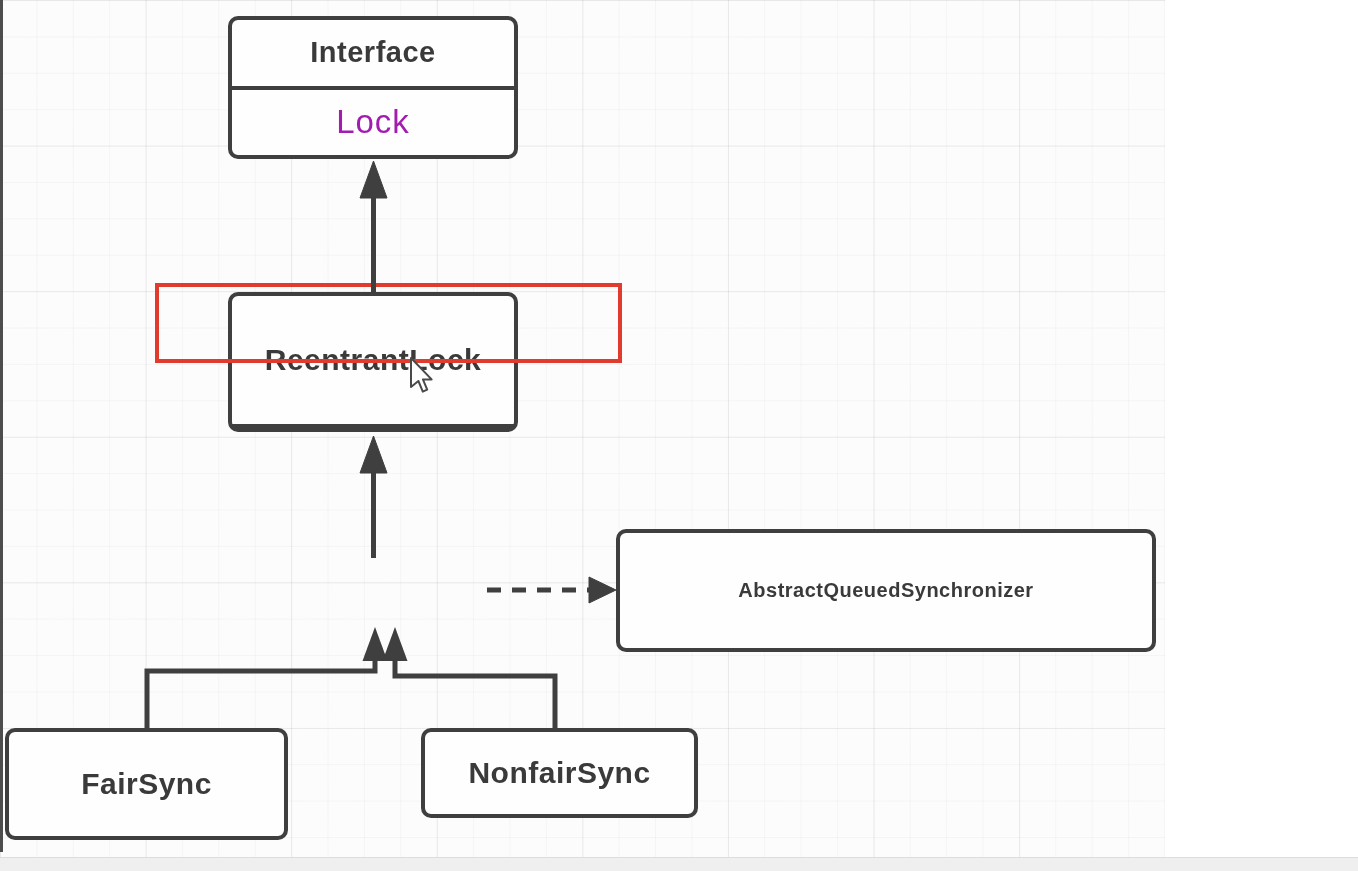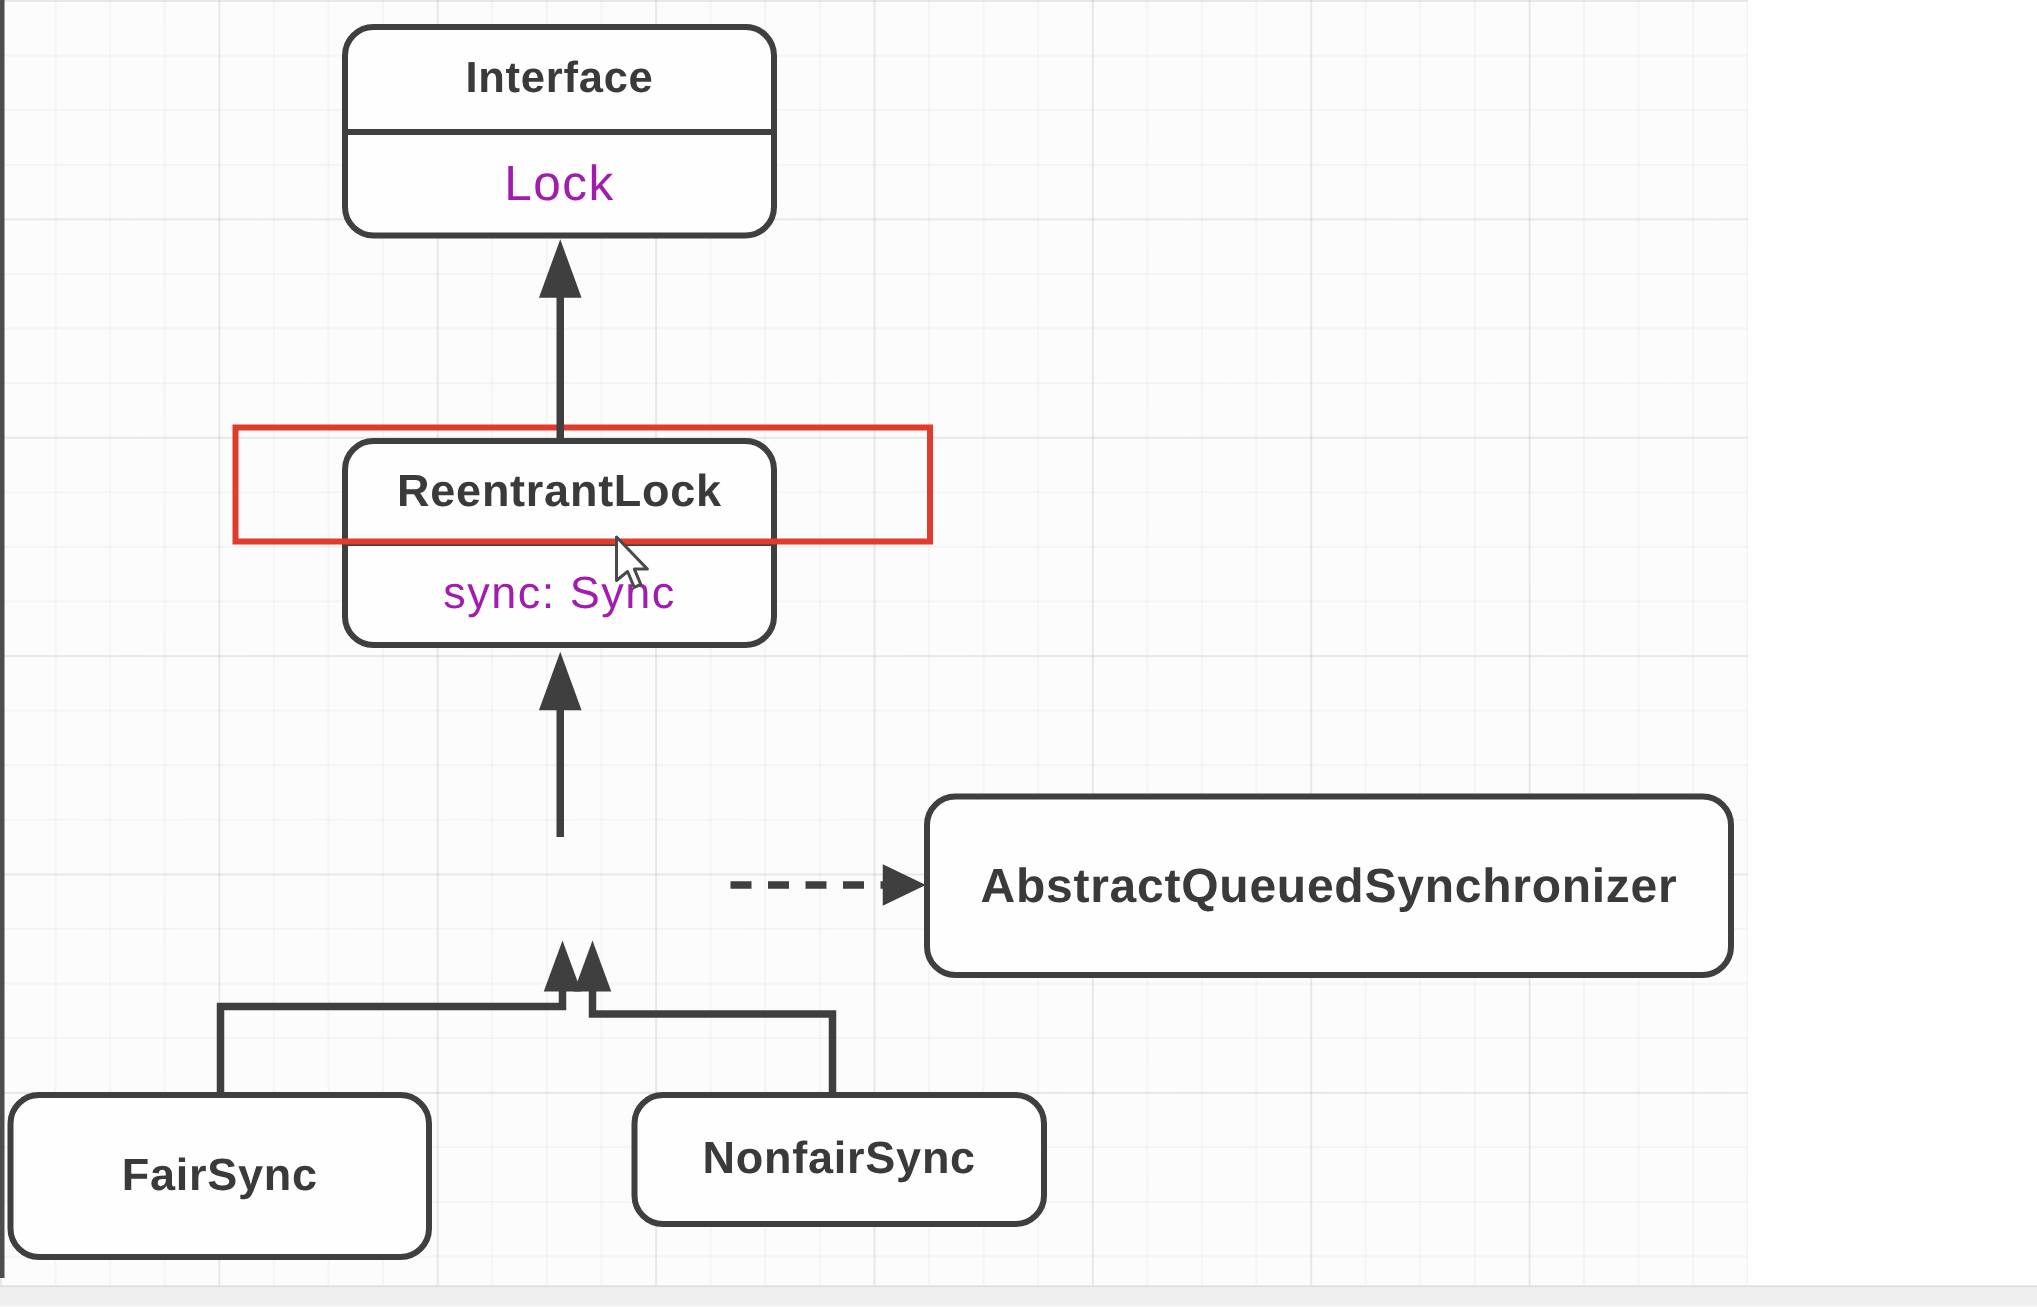--- a/index.html
+++ b/index.html
@@ -26,42 +26,42 @@
     background: #4d4d4d; z-index: 5;
   }
   #bottom-bar {
     position: absolute; left: 0; top: 857px; width: 1358px; height: 14px;
     background: #efefef; border-top: 1px solid #dddddd; z-index: 40;
   }
   .class-box {
     position: absolute;
     background: #fefefe;
     border: 4px solid #3f3f3f;
-    border-radius: 21px;
+    border-radius: 10px;
     box-sizing: border-box;
     z-index: 10;
     display: flex; flex-direction: column;
   }
   .compartment {
     flex: 1; display: flex; align-items: center; justify-content: center;
     overflow: hidden;
   }
   .compartment.divided { border-bottom: 4px solid #3f3f3f; }
   .node-title   { font-weight: 700; color: #3a3a3a; letter-spacing: 0.5px; }
   .node-sub     { font-weight: 400; color: #a21caf; letter-spacing: 1px; }
   #box-interface     { left: 228px; top: 16px;  width: 290px; height: 143px; }
   #box-interface .t1 { font-size: 29px; }
   #box-interface .t2 { font-size: 33px; }
   #box-reentrantlock { left: 228px; top: 292px; width: 290px; height: 140px; }
   #box-reentrantlock .t1 { font-size: 30px; }
   #box-reentrantlock .t2 { font-size: 30px; }
   #box-sync          { left: 264px; top: 556px; width: 221px; height: 69px; }
   #box-sync .t1      { font-size: 30px; }
   #box-aqs           { left: 616px; top: 529px; width: 540px; height: 123px; }
-  #box-aqs .t1       { font-size: 32px; }
+  #box-aqs .t1       { font-size: 20px; }
   #box-fairsync      { left: 5px;   top: 728px; width: 283px; height: 112px; }
   #box-fairsync .t1  { font-size: 30px; }
   #box-nonfairsync   { left: 421px; top: 728px; width: 277px; height: 90px; }
   #box-nonfairsync .t1 { font-size: 30px; }
   #highlight-rect {
     position: absolute; left: 155px; top: 283px; width: 467px; height: 80px;
     border: 4px solid #e13b2d; box-sizing: border-box;
     background: transparent; z-index: 20;
   }
   #overlay-svg {
@@ -81,23 +81,20 @@
       <span class="node-title t1">Interface</span>
     </div>
     <div class="compartment">
       <span class="node-sub t2">Lock</span>
     </div>
   </div>
 
   <div class="class-box" id="box-reentrantlock">
     <div class="compartment divided">
       <span class="node-title t1">ReentrantLock</span>
-    </div>
-    <div class="compartment">
-      <span class="node-sub t2">sync: Sync</span>
     </div>
   </div>
 
 
   <div class="class-box" id="box-aqs">
     <div class="compartment">
       <span class="node-title t1">AbstractQueuedSynchronizer</span>
     </div>
   </div>
 

